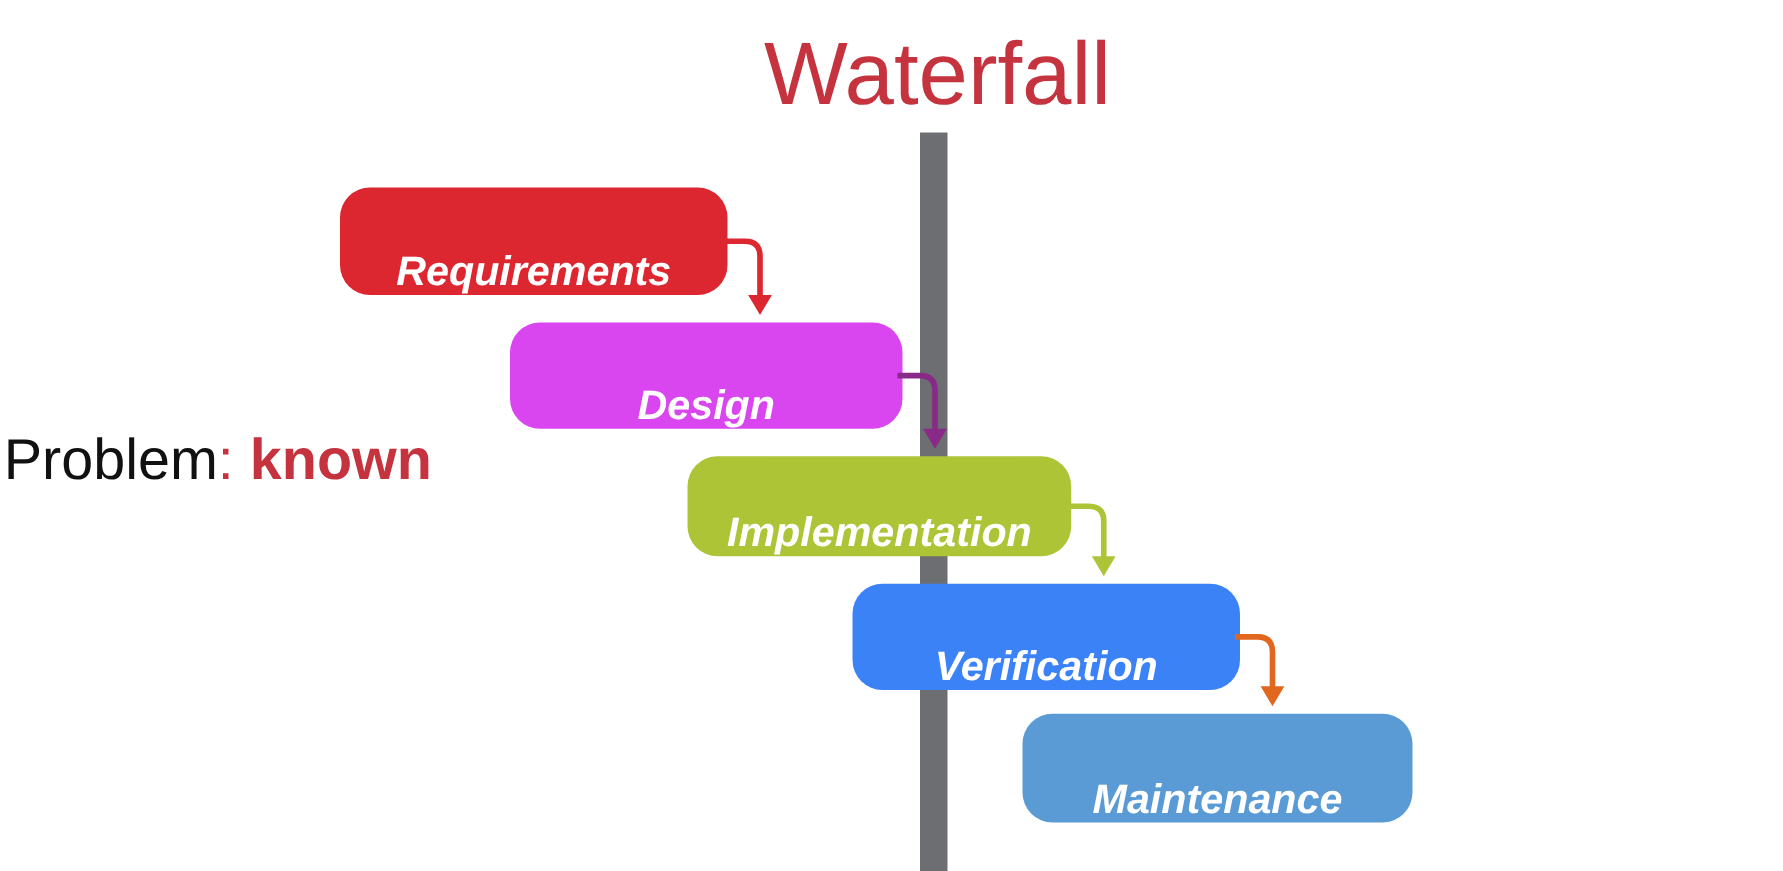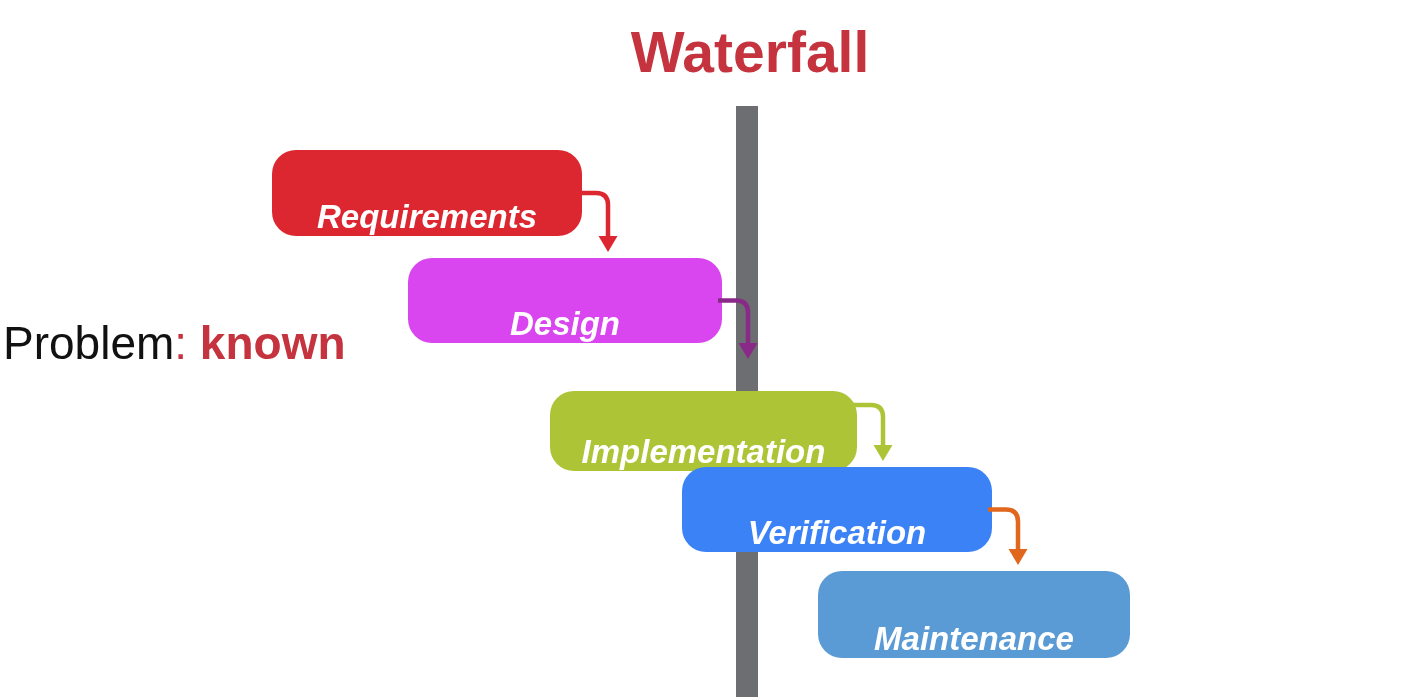--- a/index.html
+++ b/index.html
@@ -11,22 +11,22 @@
     overflow: hidden;
     background: #ffffff;
     font-family: "Liberation Sans", sans-serif;
   }
   #page-title {
     position: absolute;
     left: 550px;
     top: 24px;
     width: 400px;
     text-align: center;
-    font-size: 57px;
-    font-weight: bold;
+    font-size: 71px;
+    font-weight: normal;
     line-height: 1;
     letter-spacing: 0px;
   }
   #timeline-bar {
     position: absolute;
     left: 736px;
     top: 106px;
     width: 22px;
     height: 591px;
     z-index: 1;
@@ -64,33 +64,33 @@
 </style>
 </head>
 <body>
 
 <div id="canvas">
 
   <div id="page-title" style="color: rgb(196, 51, 62);">Waterfall</div>
 
   <div id="timeline-bar" style="background: rgb(109, 110, 113);"></div>
 
-  <div class="side-label" id="side-label-left" style="color: rgb(17, 17, 17);">
+  <div class="side-label" id="side-label-left" style="color: rgb(17, 17, 17); margin-top: 24px;">
     <span>Problem</span><span class="colon" style="color: rgb(196, 51, 62);">: </span><span class="emph" style="color: rgb(196, 51, 62);">known</span>
   </div>
 
 
   <div id="stage-layer">
       <div class="stage" style="left: 272px; top: 150px; width: 310px; height: 86px; background: rgb(220, 38, 48);">
         <span>Requirements</span>
       </div>
       <div class="stage" style="left: 408px; top: 258px; width: 314px; height: 85px; background: #d946ef;">
         <span>Design</span>
       </div>
-      <div class="stage" style="left: 550px; top: 365px; width: 307px; height: 80px; background: rgb(174, 196, 55); margin-top: 26px;">
+      <div class="stage" style="left: 550px; top: 365px; width: 307px; height: 80px; background: rgb(174, 196, 55);">
         <span>Implementation</span>
       </div>
       <div class="stage" style="left: 682px; top: 467px; width: 310px; height: 85px; background: #3b82f6;">
         <span>Verification</span>
       </div>
       <div class="stage" style="left: 818px; top: 571px; width: 312px; height: 87px; background: rgb(91, 155, 213);">
         <span>Maintenance</span>
       </div>
     </div>
 

